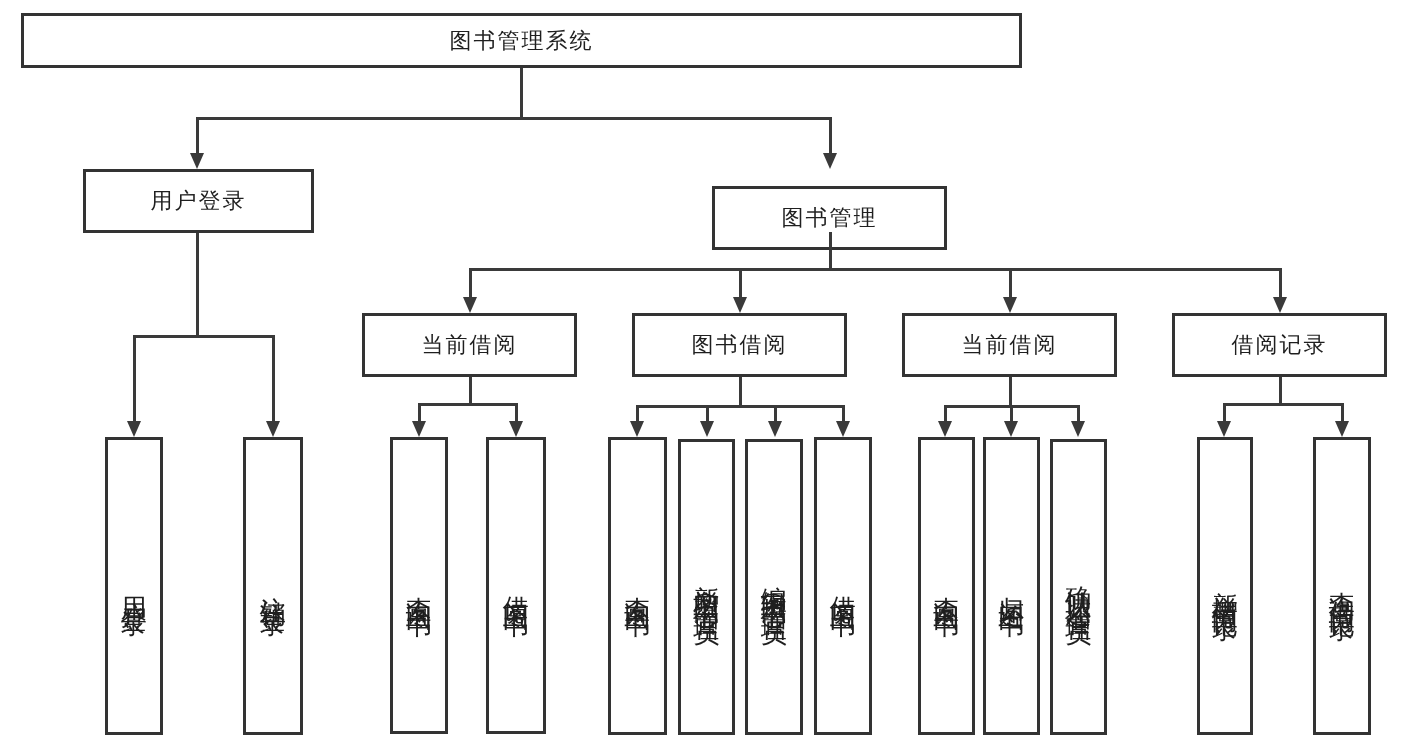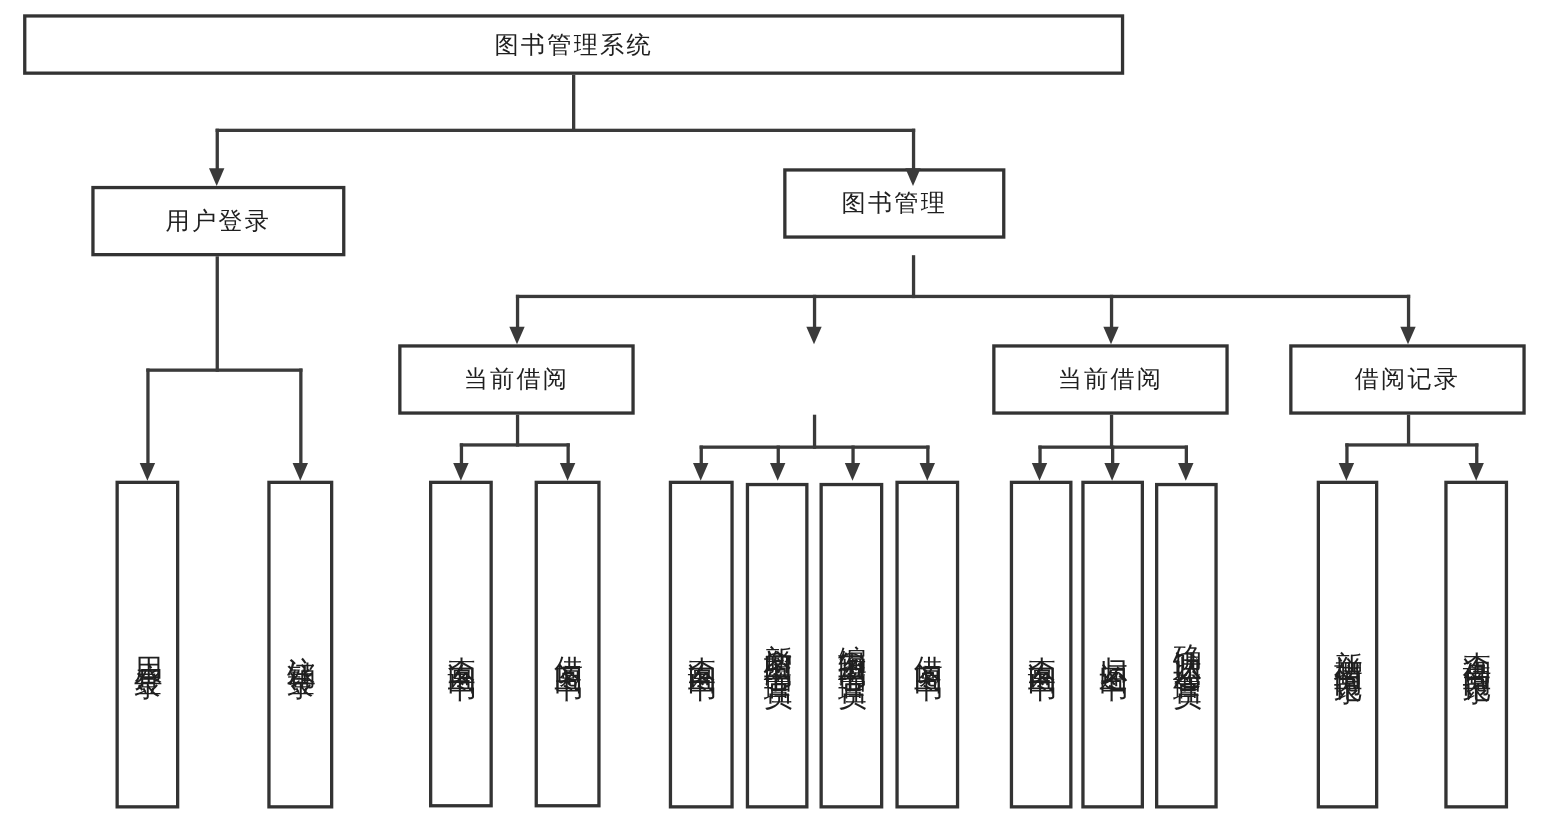--- a/index.html
+++ b/index.html
@@ -34,26 +34,29 @@
 
 <div class="stage">
 
   <div class="box" style="left:21px;top:13px;width:1001px;height:55px;">
     <span class="hlabel">图书管理系统</span>
   </div>
 
   <div class="box" style="left:83px;top:169px;width:231px;height:64px;">
     <span class="hlabel">用户登录</span>
   </div>
-  <div class="box" style="left:712px;top:153px;width:202px;height:64px;">
+  <div class="box" style="left:712px;top:186px;width:235px;height:64px;">
     <span class="hlabel">图书管理</span>
   </div>
 
   <div class="box" style="left:362px;top:313px;width:215px;height:64px;">
     <span class="hlabel">当前借阅</span>
+  </div>
+  <div class="box" style="left:632px;top:313px;width:215px;height:64px;">
+    <span class="hlabel">图书借阅</span>
   </div>
   <div class="box" style="left:1172px;top:313px;width:215px;height:64px;">
     <span class="hlabel">借阅记录</span>
   </div>
   <div class="box" style="left:902px;top:313px;width:215px;height:64px;">
     <span class="hlabel">当前借阅</span>
   </div>
 
   <div class="box" style="left:105px;top:437px;width:58px;height:298px;">
     <span class="vlabel">用户登录</span>

